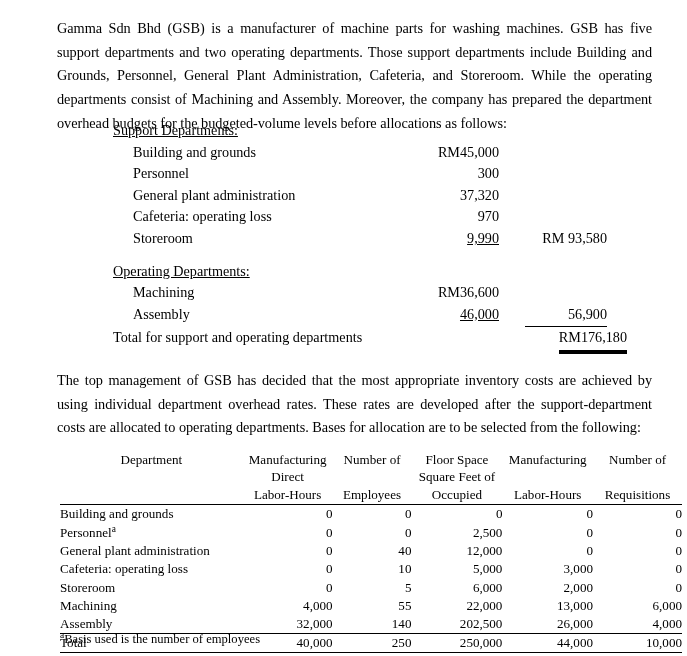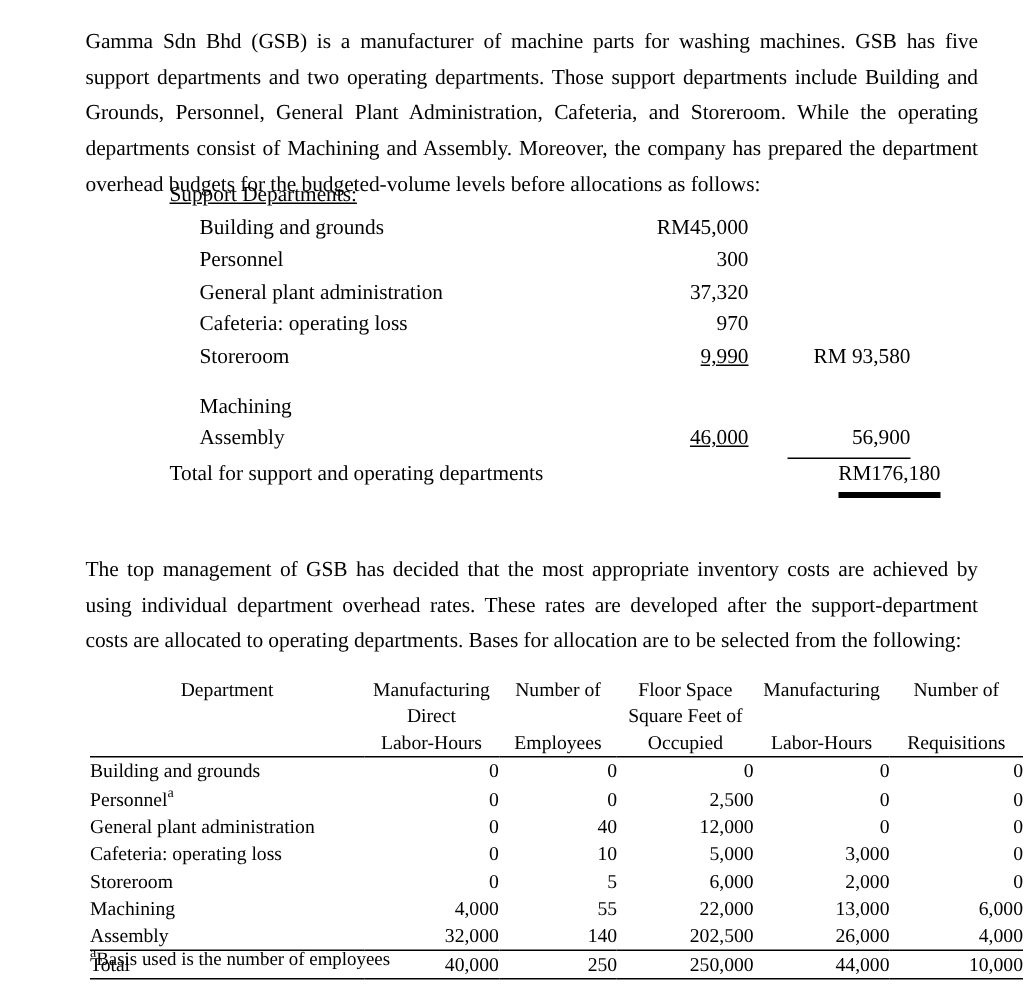--- a/index.html
+++ b/index.html
@@ -200,23 +200,25 @@
     </div>
 
     <div class="sched-row">
       <span class="sched-label">Storeroom</span>
       <span class="sched-amt1"><span class="uline">9,990</span></span>
       <span class="sched-amt2">RM 93,580</span>
     </div>
 
     <div class="gap-sm"></div>
 
+    <div class="sched-group-title">Operating Departments:</div>
 
     <div class="sched-row">
       <span class="sched-label">Machining</span>
+      <span class="sched-amt1">RM36,600</span>
       <span class="sched-amt2"></span>
     </div>
 
     <div class="sched-row">
       <span class="sched-label">Assembly</span>
       <span class="sched-amt1"><span class="uline">46,000</span></span>
       <span class="sched-amt2"><span class="uline-wide">56,900</span></span>
     </div>
 
     <div class="sched-row">

